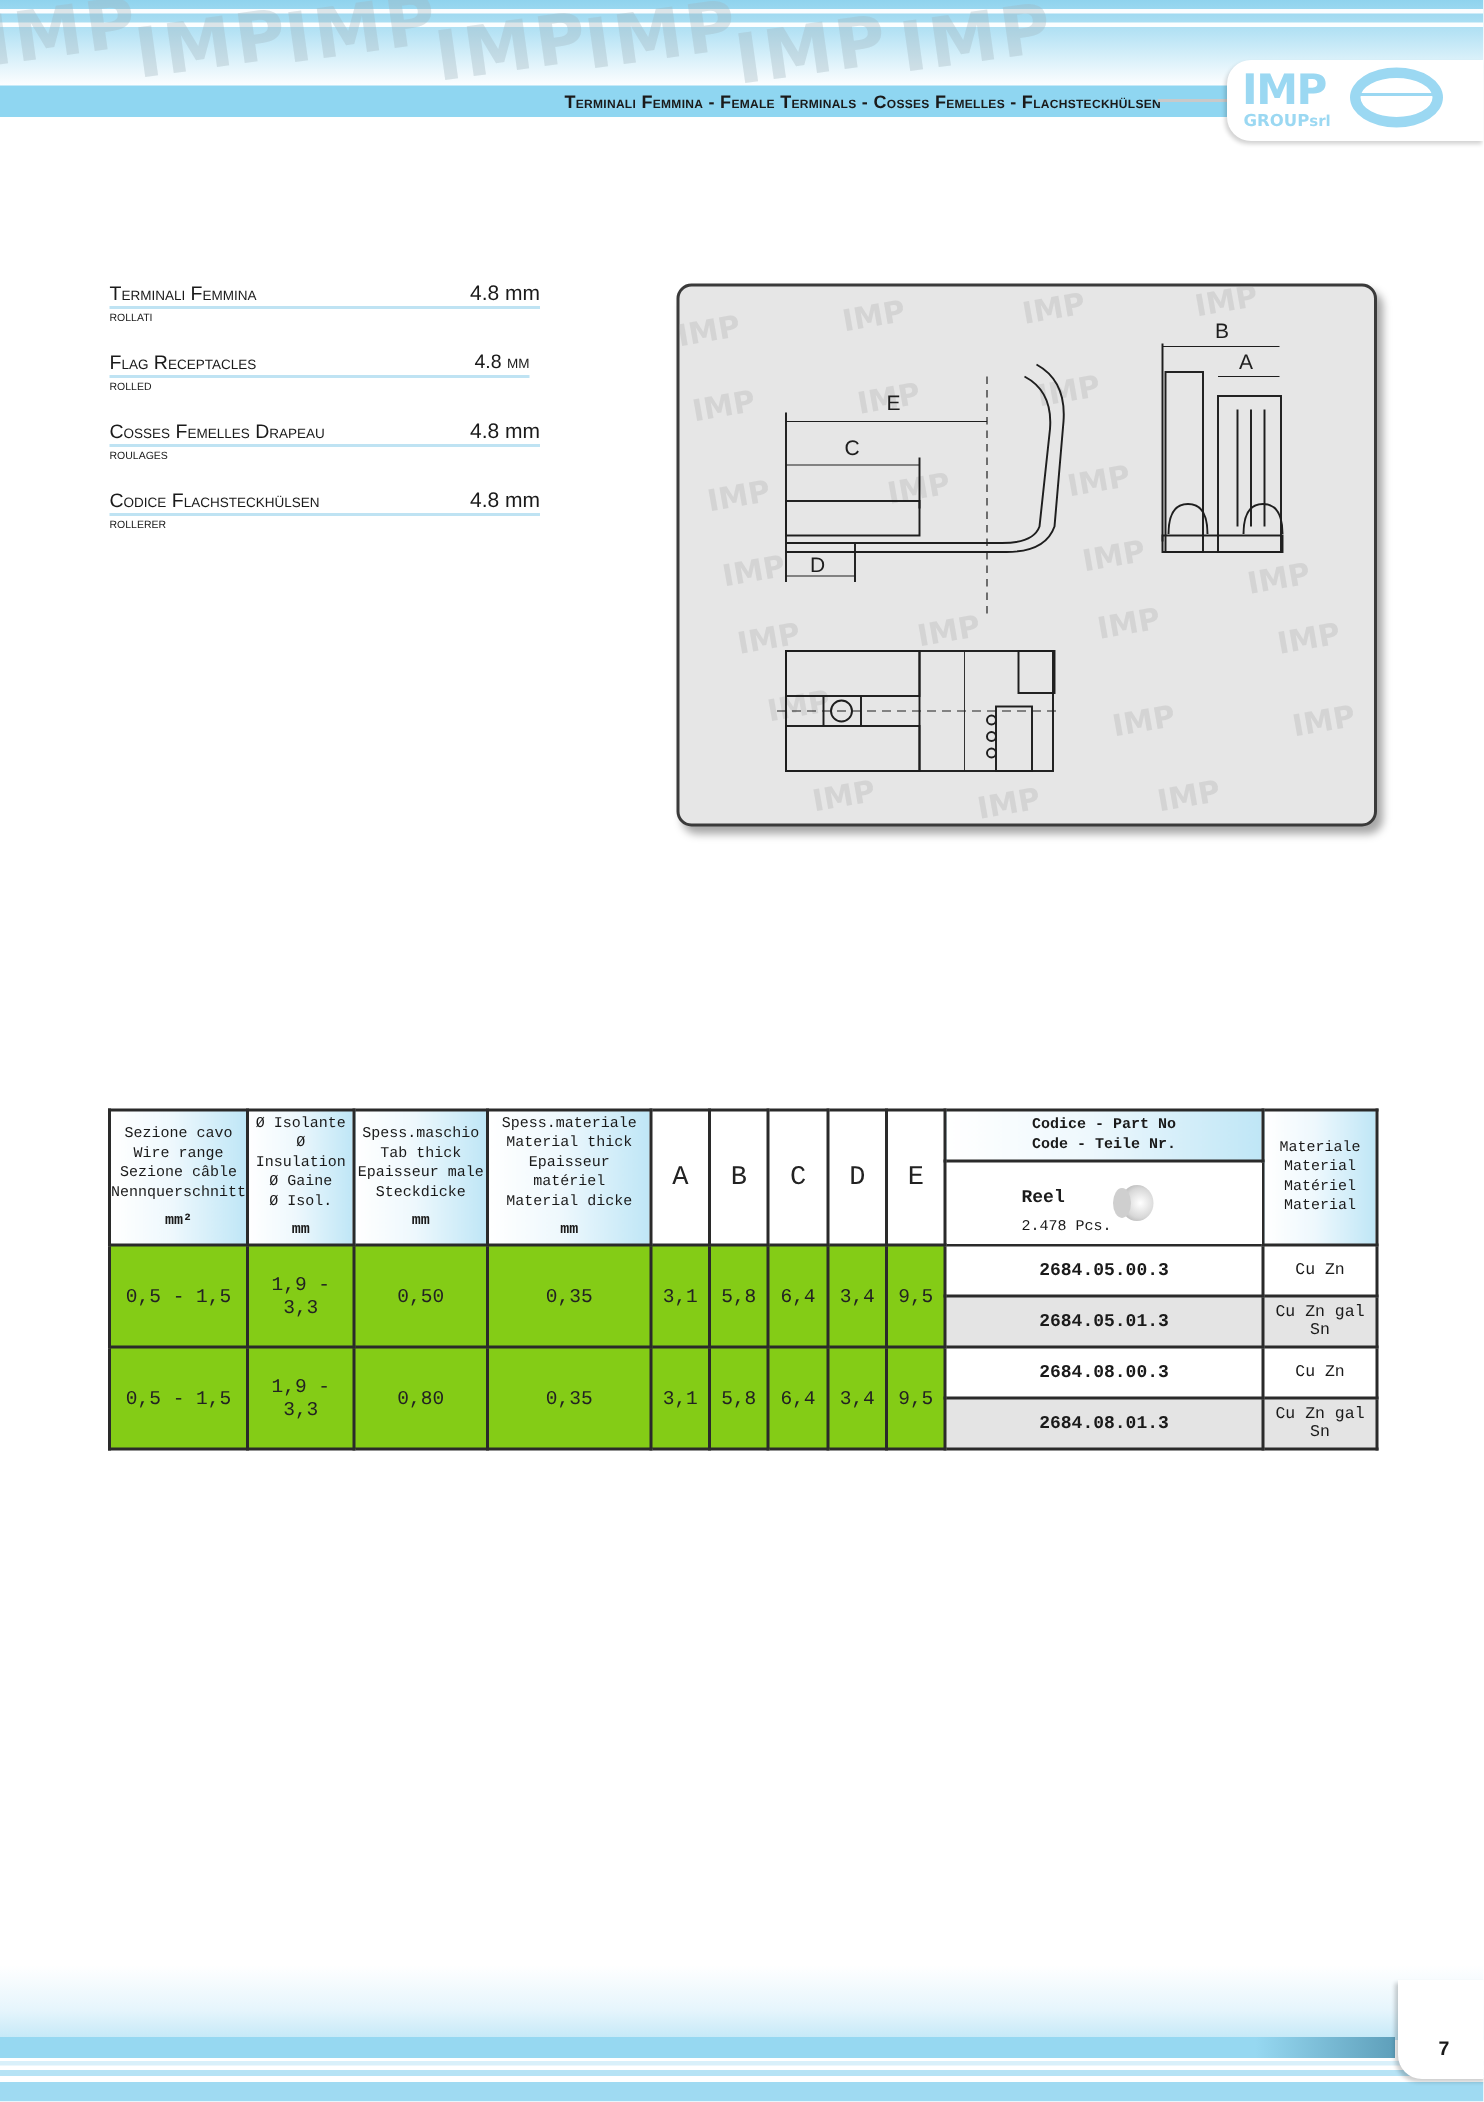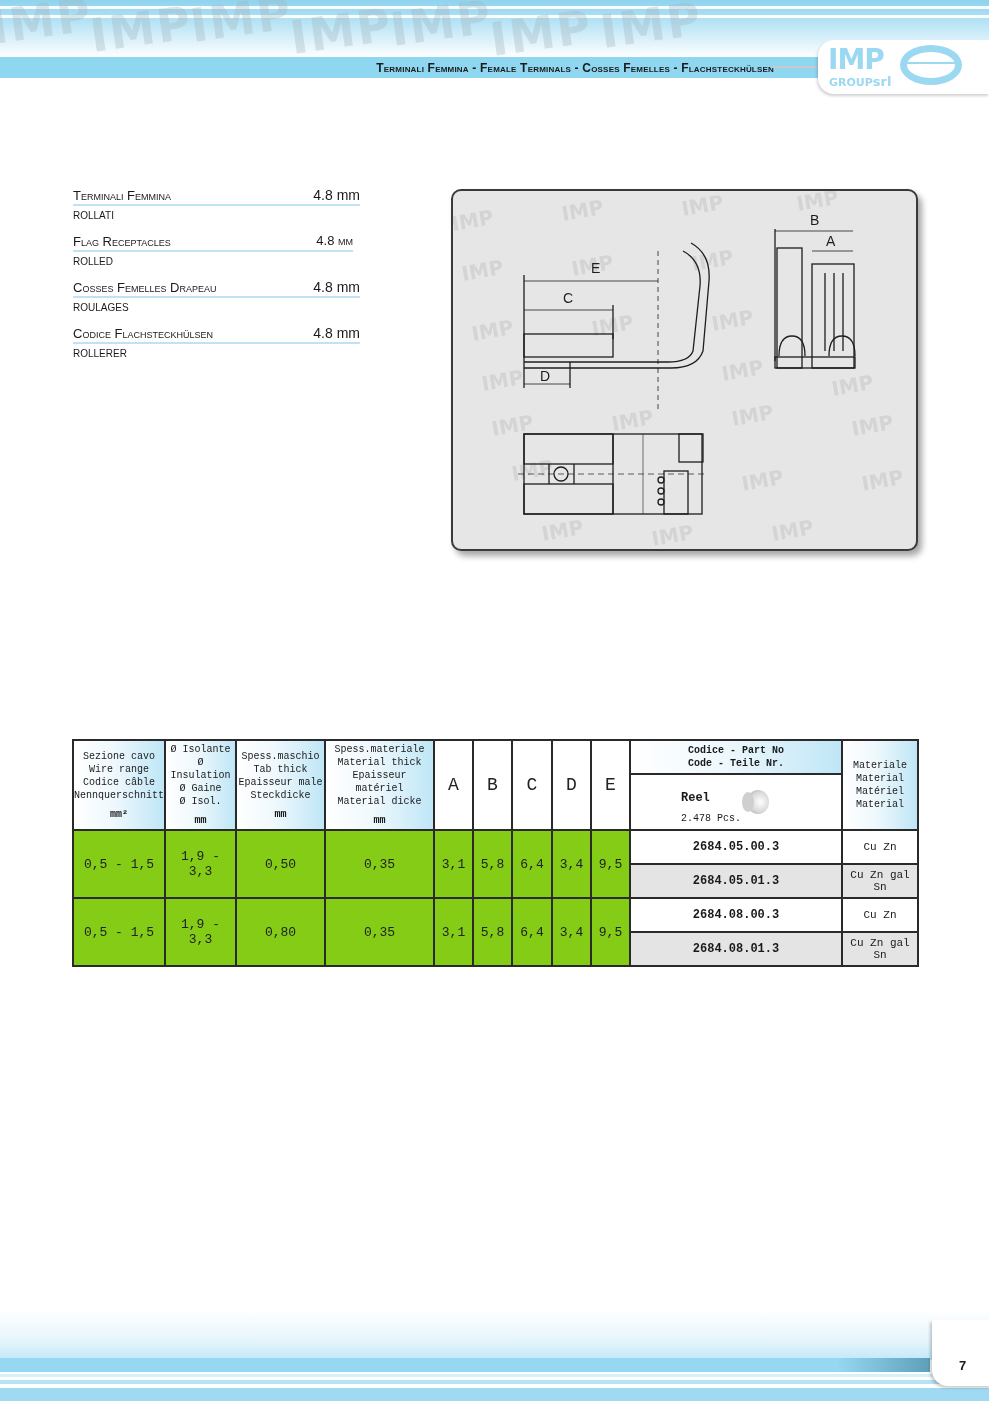--- a/index.html
+++ b/index.html
@@ -6,31 +6,31 @@
   body{width:989px;height:1401px;position:relative;background:#ffffff;overflow:hidden;font-family:"Liberation Sans",sans-serif;color:#1a1a1a;}
   .top-band{position:absolute;left:0;top:0;width:989px;height:58px;background:linear-gradient(180deg,#8fd3ee 0%,#b9e4f5 40%,#e8f6fc 80%,#ffffff 100%);overflow:hidden;}
   .top-stripe{position:absolute;left:0;width:989px;height:3px;background:#ffffff;opacity:.95;}
   .watermark{position:absolute;font-family:"DejaVu Sans",sans-serif;font-weight:bold;font-size:46px;color:rgba(160,180,190,.35);letter-spacing:2px;white-space:nowrap;transform:rotate(-8deg);}
   .title-bar{position:absolute;left:0;top:57px;width:820px;height:21px;background:#8fd6f1;}
   .title-bar .title{position:absolute;right:46px;top:4px;font-size:12px;font-weight:bold;font-variant:small-caps;color:#1a1a1a;letter-spacing:.2px;}
   .title-tail{position:absolute;left:772px;top:66px;width:50px;height:2px;background:#c9c9c9;}
   .logo-box{position:absolute;left:818px;top:40px;width:171px;height:54px;background:#ffffff;border-radius:16px 0 0 16px;box-shadow:-1px 2px 3px rgba(0,0,0,.18);}
   .logo-imp{position:absolute;left:10px;top:3px;font-family:"DejaVu Sans",sans-serif;font-weight:bold;font-size:28px;color:#9bd8f2;letter-spacing:-1px;}
   .logo-group{position:absolute;left:11px;top:34px;font-family:"DejaVu Sans",sans-serif;font-weight:bold;font-size:11px;color:#9bd8f2;}
-  .logo-srl{font-size:13px;}
+  .logo-srl{font-size:10px;}
   .logo-ring{position:absolute;left:82px;top:5px;width:62px;height:40px;border-radius:50%;border:7px solid #9bd8f2;box-sizing:border-box;}
   .logo-ring-line{position:absolute;left:88px;top:22px;width:50px;height:2px;background:#9bd8f2;}
 
   .spec-list{position:absolute;left:73px;top:188px;width:287px;}
   .spec-item{position:relative;height:46px;}
   .spec-name{position:absolute;left:0;top:0;font-size:13px;font-variant:small-caps;color:#1a1a1a;}
   .spec-size{position:absolute;right:0;top:-1px;font-size:14px;color:#1a1a1a;}
   .spec-size.sc{font-variant:small-caps;font-size:13px;right:7px;}
   .spec-line{position:absolute;left:0;top:16px;width:287px;height:2px;background:#bfe3f3;}
-  .spec-sub{position:absolute;left:0;top:18px;font-size:14px;font-variant:small-caps;color:#1a1a1a;}
+  .spec-sub{position:absolute;left:0;top:18px;font-size:10px;font-variant:small-caps;color:#1a1a1a;}
 
   .drawing-frame{position:absolute;left:451px;top:189px;width:467px;height:362px;background:#e6e6e6;border:2px solid #3a3a3a;border-radius:10px;box-sizing:border-box;box-shadow:4px 5px 6px rgba(0,0,0,.35);overflow:hidden;}
   .drawing-frame svg{position:absolute;left:0;top:0;}
 
   table.spec-table{position:absolute;left:72px;top:739px;border-collapse:collapse;table-layout:fixed;width:847px;font-family:Liberation Mono, monospace;}
   .spec-table td,.spec-table th{border:2px solid #2a2a2a;text-align:center;vertical-align:middle;padding:0;font-weight:normal;}
   .spec-table th.hdr{background:linear-gradient(90deg,#ffffff 0%,#eef8fd 45%,#bfe6f6 100%);font-size:10px;line-height:13px;color:#1a1a1a;}
   .spec-table th.hdr .unit{display:block;margin-top:6px;font-weight:bold;font-size:10px;}
   .spec-table th.letter{background:#ffffff;font-size:18px;color:#222;}
   .spec-table th.code-hdr{background:linear-gradient(90deg,#ffffff 0%,#eef8fd 45%,#bfe6f6 100%);font-size:10px;font-weight:bold;line-height:13px;height:32px;}
@@ -192,21 +192,21 @@
       <col style="width:39px">
       <col style="width:39px">
     <col style="width:212px">
       <col style="width:76px">
   </colgroup>
   <tbody>
       <tr>
     <th class="hdr" rowspan="2">
       <span>Sezione cavo</span><br>
       <span>Wire range</span><br>
-      <span>Codice câble</span><br>
+      <span>Sezione câble</span><br>
       <span>Nennquerschnitt</span>
       <span class="unit">mm²</span>
     </th>
     <th class="hdr" rowspan="2">
       <span>Ø Isolante</span><br>
       <span>Ø Insulation</span><br>
       <span>Ø Gaine</span><br>
       <span>Ø Isol.</span>
       <span class="unit">mm</span>
     </th>

